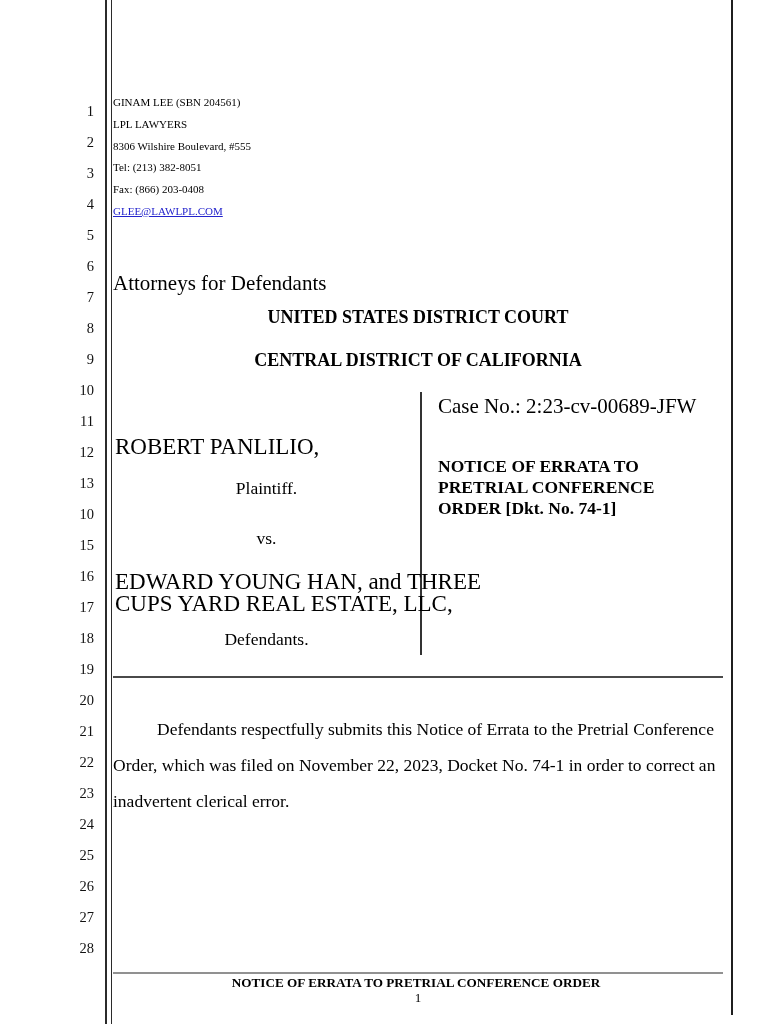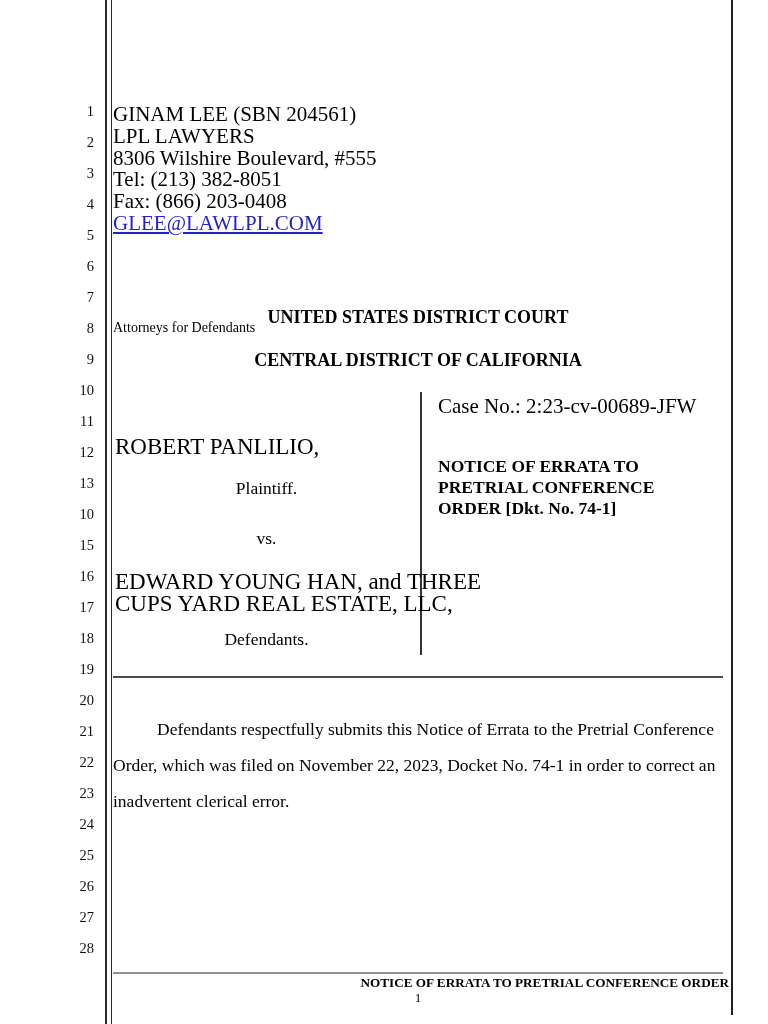--- a/index.html
+++ b/index.html
@@ -23,24 +23,24 @@
     font-size: 14.5px;
     line-height: 15px;
     color: #111;
   }
   
   .vrule { position: absolute; top: 0; background: #2b2b2b; }
   .vrule.left-outer  { left: 105px;   width: 1.5px; height: 1024px; }
   .vrule.left-inner  { left: 110.5px; width: 1.5px; height: 1024px; }
   .vrule.right       { left: 731px;   width: 1.5px; height: 1015px; background: #1f1f1f; }
 
-  .txt { position: absolute; font-size: 14px; line-height: 21px; white-space: pre; margin-top: 44px; }
+  .txt { position: absolute; font-size: 21px; line-height: 21px; white-space: pre; }
 
   
-  .attorney { position: absolute; left: 113px; top: 104px; font-size: 21px; line-height: 21.8px; }
+  .attorney { position: absolute; left: 113px; top: 92px; font-size: 11px; line-height: 21.8px; }
   .attorney .email-line a {
     color: #2323cc;
     text-decoration: underline;
     cursor: pointer;
   }
 
   .role { left: 113px; top: 273px; }
 
   .court-heading {
     position: absolute;
@@ -73,22 +73,22 @@
   .hline { position: absolute; left: 113px; top: 676px; width: 610px; height: 2px; background: #4a4a4a; }
 
   
   .body-par { position: absolute; left: 113px; top: 711px; width: 614px; font-size: 17.5px; line-height: 36.2px; }
   .body-line { white-space: pre; }
   .body-line.first { padding-left: 44px; }
 
   
   .foot-line { position: absolute; left: 113px; top: 972px; width: 610px; height: 1.5px; background: #919191; }
   .foot-title {
-    position: absolute; left: 119px; top: 975px; width: 610px;
-    text-align: right; font-weight: bold; font-size: 13.2px; line-height: 15px;
+    position: absolute; left: 111px; top: 975px; width: 610px;
+    text-align: center; font-weight: bold; font-size: 13.2px; line-height: 15px;
   }
   .foot-page {
     position: absolute; left: 113px; top: 990px; width: 610px;
     text-align: center; font-size: 13.2px; line-height: 15px;
   }
 </style>
 </head>
 <body>
 
 <div class="page">

